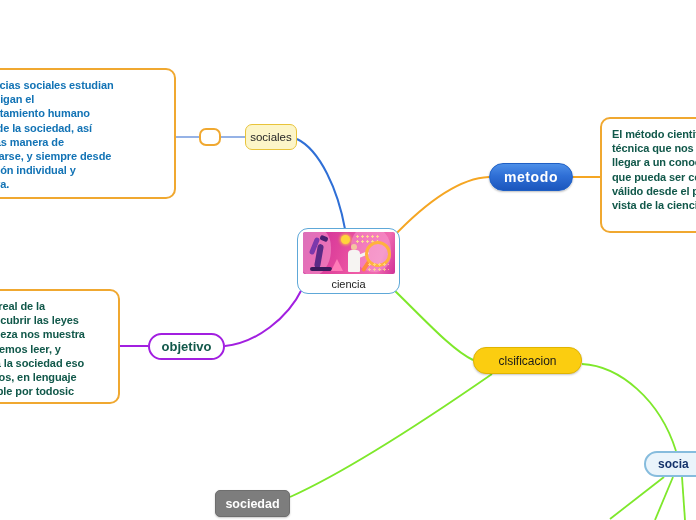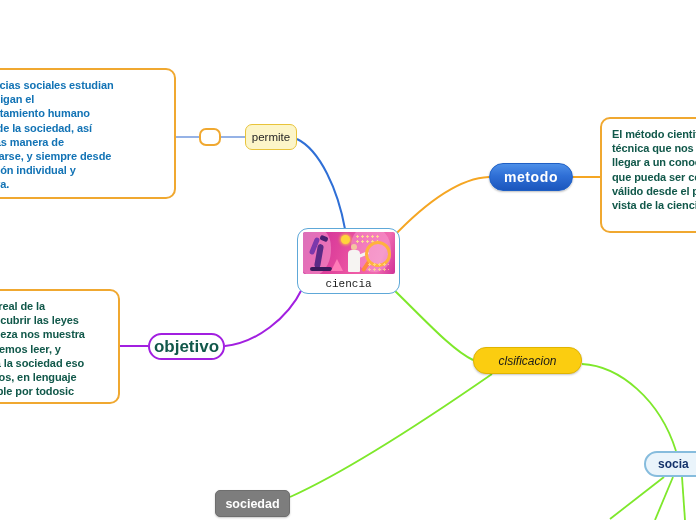--- a/index.html
+++ b/index.html
@@ -118,37 +118,36 @@
   
   #node-objetivo {
     left: 148px;
     top: 333px;
     width: 77px;
     height: 27px;
     border: 2px solid #a21fe0;
     border-radius: 14px;
     background: #ffffff;
     color: #11584a;
-    font-size: 17px;
+    font-size: 13px;
     font-weight: bold;
   }
 
   
   #node-clsificacion {
     left: 473px;
     top: 347px;
     width: 109px;
     height: 27px;
     border: 1px solid #e0b400;
     border-radius: 13px;
     background: #fbcd10;
     color: #1a1a1a;
     font-size: 12px;
     box-shadow: 0 1px 2px rgba(0,0,0,0.22);
-    font-style: italic;
   }
 
   
   #node-formales {
     left: 215px;
     top: 490px;
     width: 75px;
     height: 27px;
     border: 1px solid #6e6e6e;
     border-radius: 5px;
@@ -180,21 +179,20 @@
     left: 297px;
     top: 228px;
     width: 103px;
     height: 66px;
     border: 1.5px solid #5ea8d8;
     border-radius: 11px;
     background: #ffffff;
     flex-direction: column;
     justify-content: flex-start;
     padding-top: 3px;
-    font-family: Liberation Mono, monospace;
   }
   #ciencia-art {
     width: 92px;
     height: 42px;
     border-radius: 2px;
     position: relative;
     overflow: hidden;
     background: linear-gradient(110deg, #b93aa0 0%, #d4369b 18%, #e0449c 38%, #ef5aa6 62%, #f06bb0 82%, #cf2f96 100%);
   }
   #ciencia-art .blob-a {
@@ -348,21 +346,21 @@
   <div class="note teal-text" id="note-objetivo">el objetivo real de la
 ciencia descubrir las leyes
 que naturaleza nos muestra
 que no sabemos leer, y
 explicarla a la sociedad eso
 que sabemos, en lenguaje
 comprensible por todosic</div>
 
   <div class="node" id="node-blank"></div>
 
-  <div class="node" id="node-sociales">permite</div>
+  <div class="node" id="node-sociales">sociales</div>
 
   <div class="node" id="node-metodo">metodo</div>
 
   <div class="node" id="node-objetivo">objetivo</div>
 
   <div class="node" id="node-clsificacion">clsificacion</div>
 
   <div class="node" id="node-formales">sociedad</div>
 
   <div class="node" id="node-sociales-2">socia</div>

